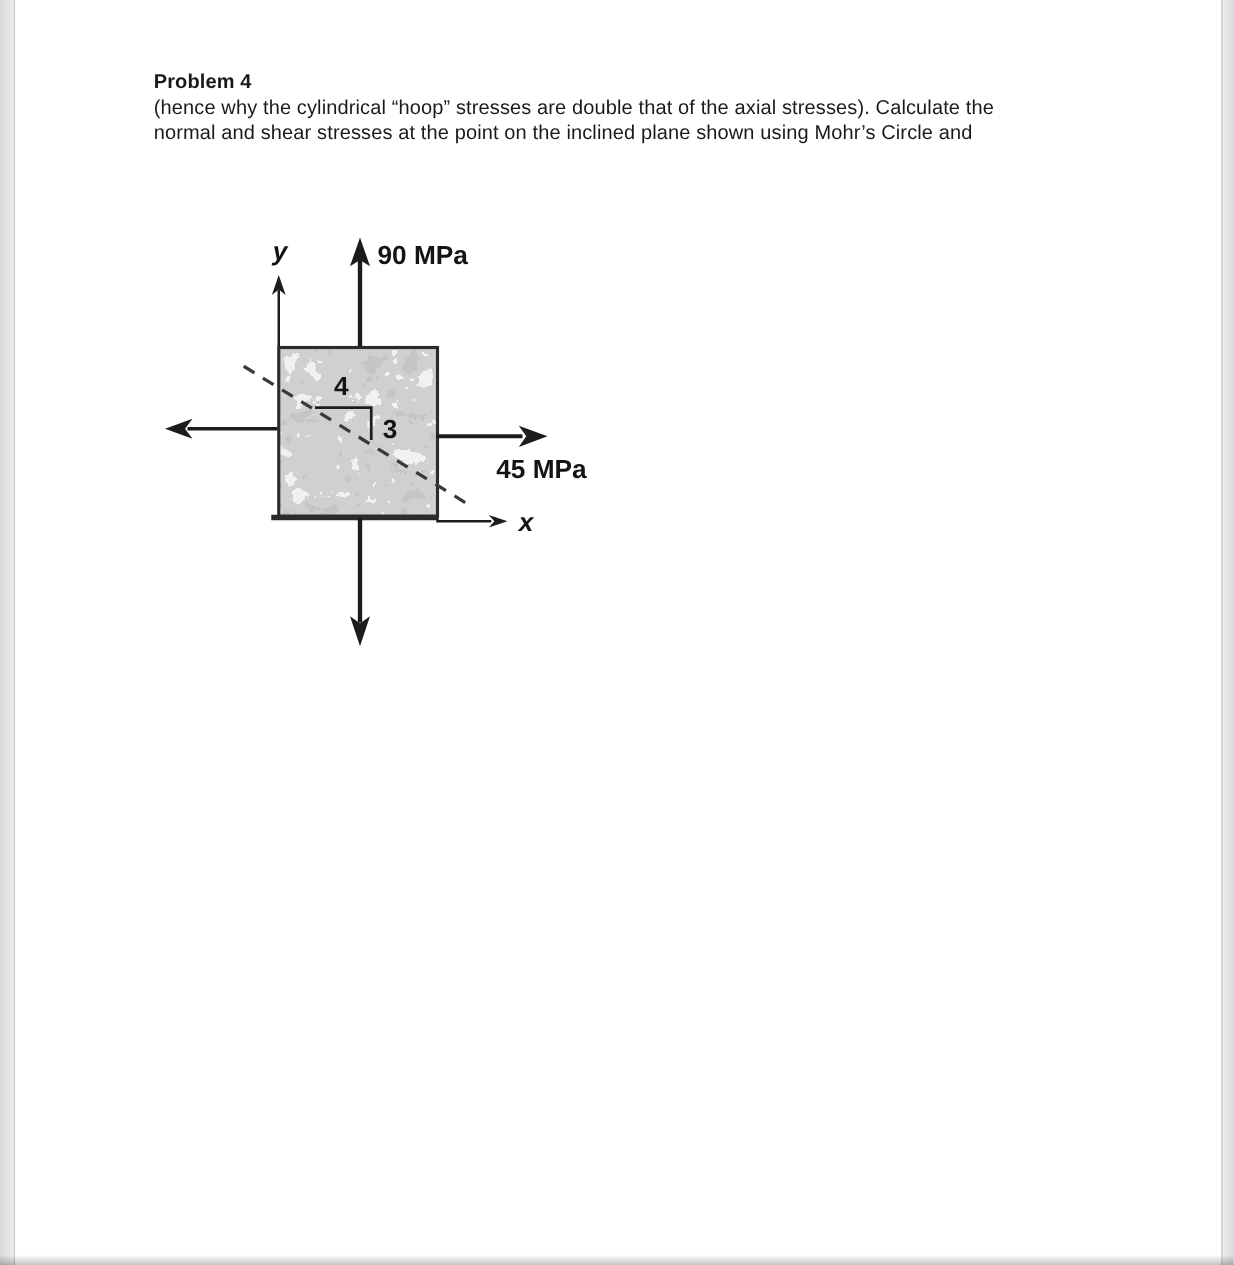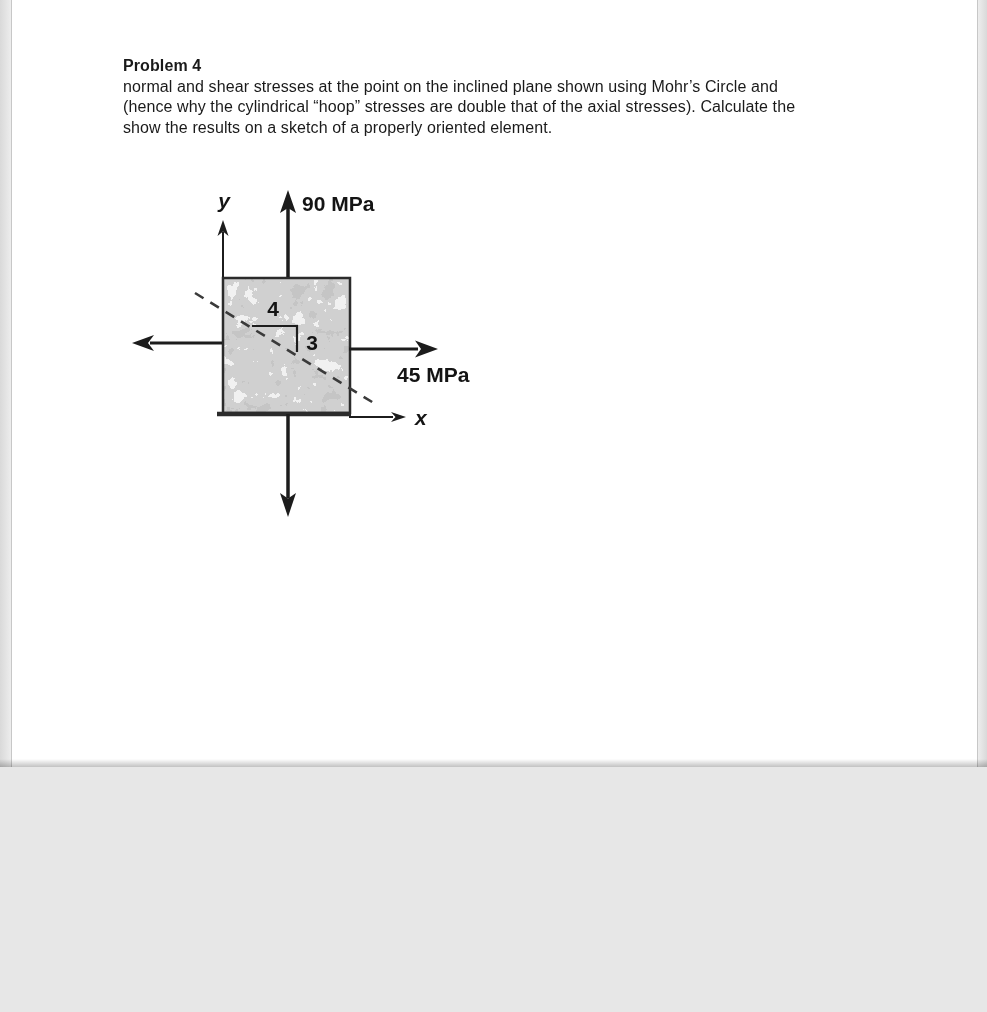--- a/index.html
+++ b/index.html
@@ -7,21 +7,21 @@
     padding: 0;
     width: 987px;
     height: 1012px;
     background: #e7e7e7;
     overflow: hidden;
     font-family: "Liberation Sans", sans-serif;
   }
   .viewport {
     position: relative;
     width: 987px;
-    height: 767px;
+    height: 1012px;
   }
   .gutter {
     position: absolute;
     top: 0;
     bottom: 0;
     z-index: 1;
   }
   .gutter-left {
     left: 0;
     width: 11px;
@@ -86,23 +86,22 @@
 
 <div class="viewport">
 
   <div class="gutter gutter-left"></div>
   <div class="gutter gutter-right"></div>
 
   <div class="page">
 
     <div class="problem-text">
       <div class="heading">Problem 4</div>
+      <div class="line">(hence why the cylindrical “hoop” stresses are double that of the axial stresses). Calculate the</div>
       <div class="line">normal and shear stresses at the point on the inclined plane shown using Mohr’s Circle and</div>
-      <div class="line">(hence why the cylindrical “hoop” stresses are double that of the axial stresses). Calculate the</div>
-      <div class="line">show the results on a sketch of a properly oriented element.</div>
     </div>
 
     <div class="diagram">
       <svg width="380" height="350" viewBox="0 0 380 350" xmlns="http://www.w3.org/2000/svg">
         <defs>
           <filter id="mottle" x="-5%" y="-5%" width="110%" height="110%">
             <feTurbulence type="fractalNoise" baseFrequency="0.065 0.065" numOctaves="4" seed="8" stitchTiles="stitch" result="noise"></feTurbulence>
             <feColorMatrix in="noise" type="matrix" values="0.34 0.33 0.33 0 0  0.34 0.33 0.33 0 0  0.34 0.33 0.33 0 0  0 0 0 0 1" result="mono"></feColorMatrix>
             <feComponentTransfer in="mono" result="tex">
               <feFuncR type="discrete" tableValues="0.52 0.56 0.63 0.88 0.97"></feFuncR>

